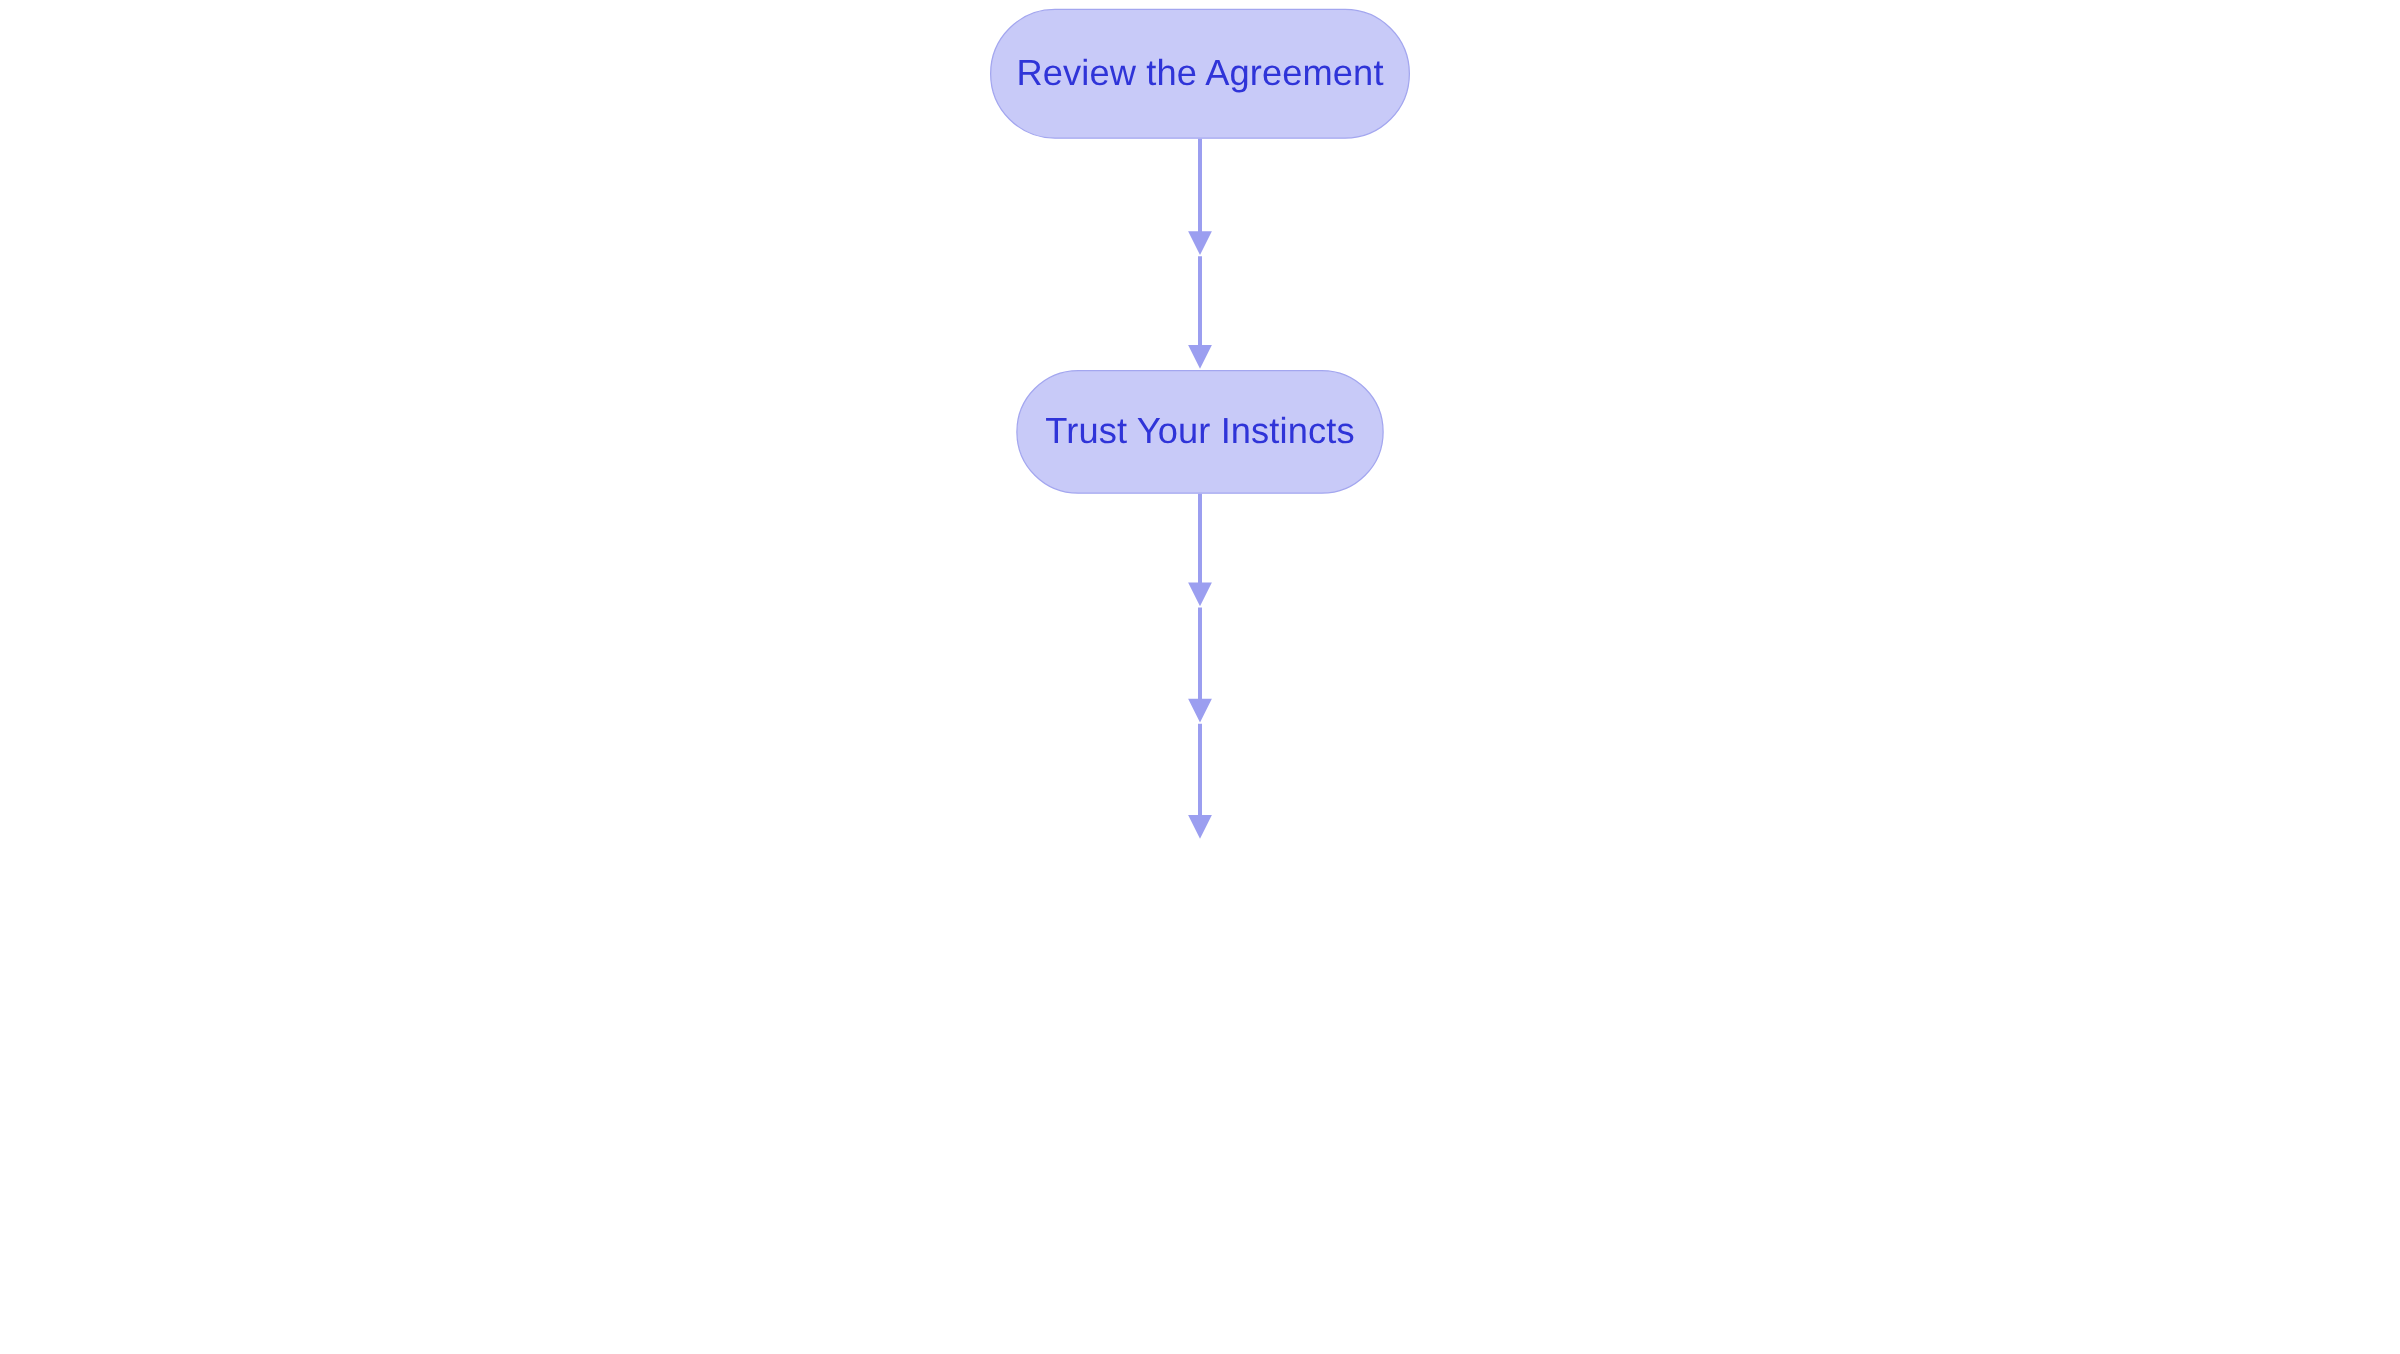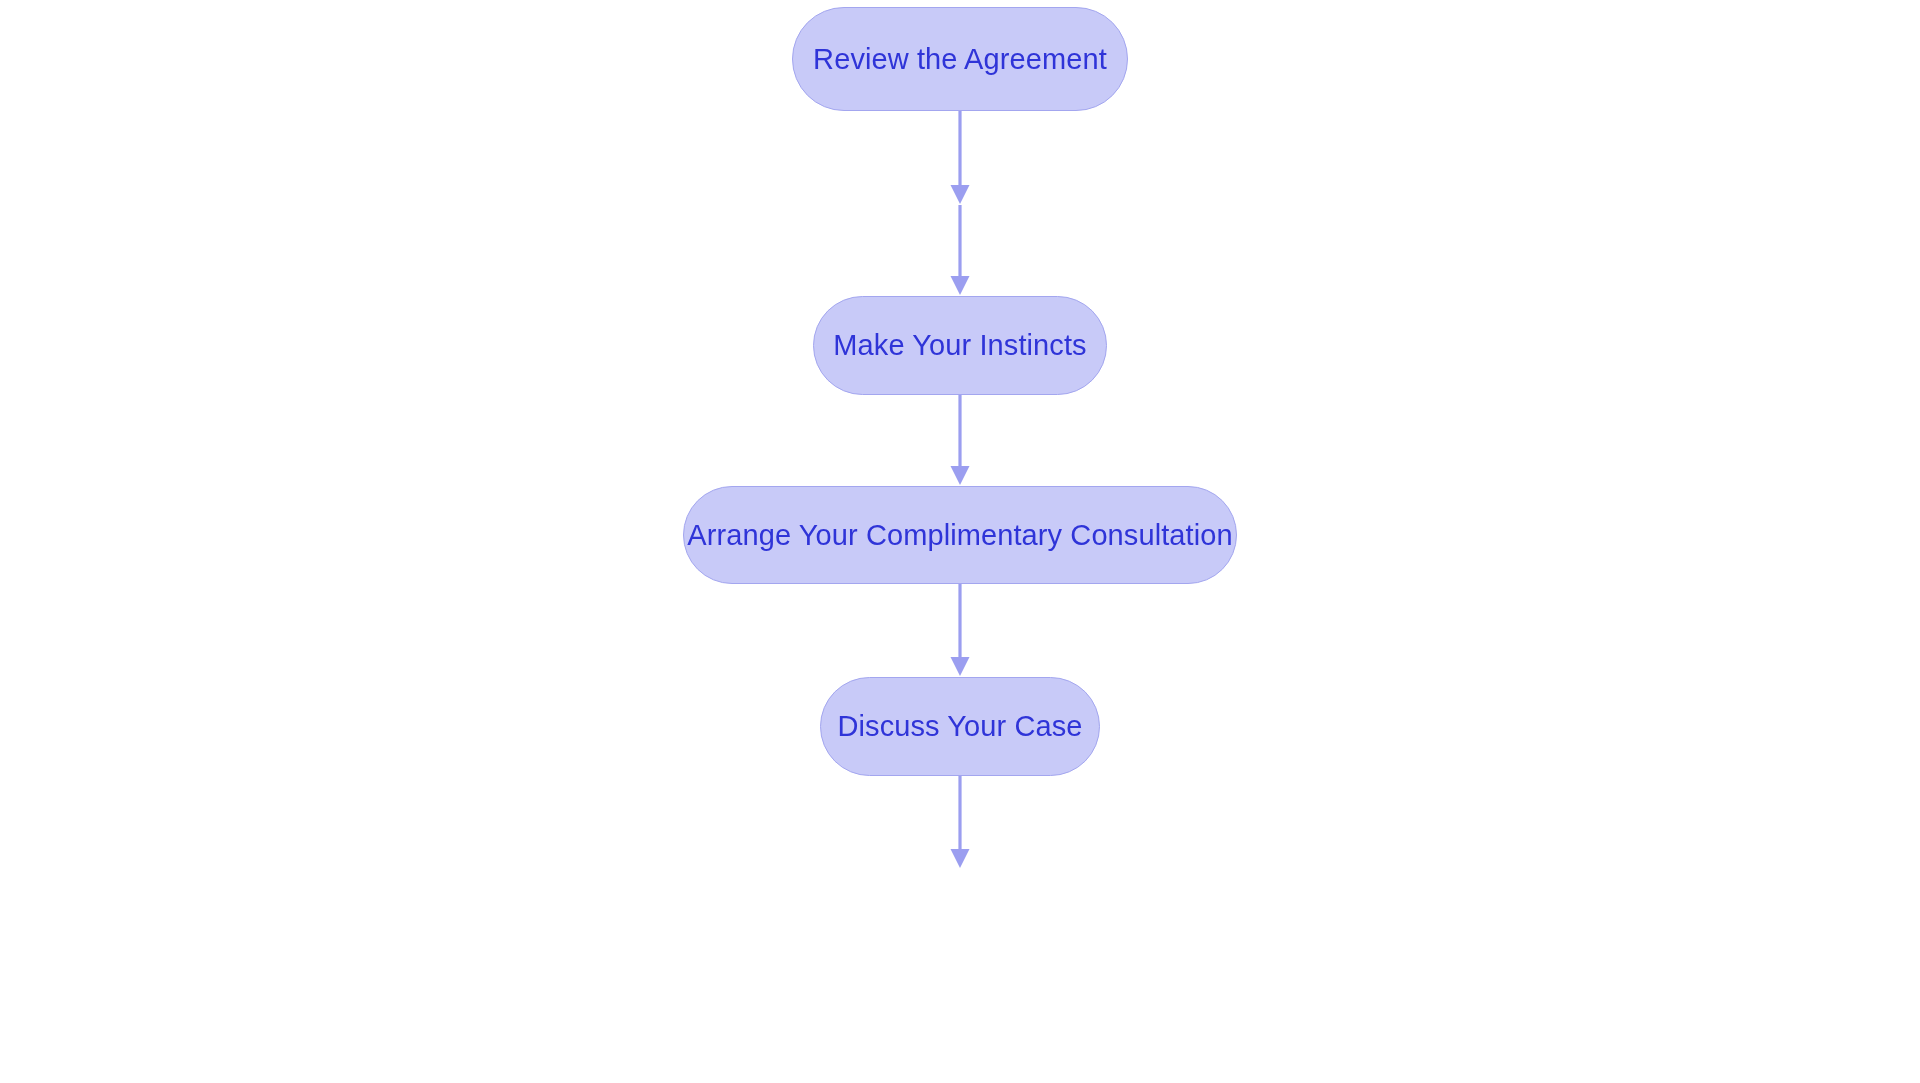--- a/index.html
+++ b/index.html
@@ -83,49 +83,39 @@
 
     <div class="connector" style="height:91px;">
       <svg width="26" height="91" viewBox="0 0 26 91" aria-hidden="true">
         <line x1="13" y1="0" x2="13" y2="73" stroke="#9b9ef0" stroke-width="3.2"></line>
         <polygon points="3.5,71 22.5,71 13,90" fill="#9b9ef0"></polygon>
       </svg>
     </div>
 
     <div class="node-row">
       <div class="node" style="width:294px;height:99px;">
-        <span>Make Your Instincts</span>
+        <span>Trust Your Instincts</span>
       </div>
     </div>
 
     <div class="connector" style="height:91px;">
       <svg width="26" height="91" viewBox="0 0 26 91" aria-hidden="true">
         <line x1="13" y1="0" x2="13" y2="73" stroke="#9b9ef0" stroke-width="3.2"></line>
         <polygon points="3.5,71 22.5,71 13,90" fill="#9b9ef0"></polygon>
       </svg>
     </div>
 
-    <div class="node-row">
-      <div class="node" style="width:554px;height:98px;">
-        <span>Arrange Your Complimentary Consultation</span>
-      </div>
-    </div>
 
     <div class="connector" style="height:93px;">
       <svg width="26" height="93" viewBox="0 0 26 93" aria-hidden="true">
         <line x1="13" y1="0" x2="13" y2="75" stroke="#9b9ef0" stroke-width="3.2"></line>
         <polygon points="3.5,73 22.5,73 13,92" fill="#9b9ef0"></polygon>
       </svg>
     </div>
 
-    <div class="node-row">
-      <div class="node" style="width:280px;height:99px;">
-        <span>Discuss Your Case</span>
-      </div>
-    </div>
 
     <div class="connector" style="height:93px;">
       <svg width="26" height="93" viewBox="0 0 26 93" aria-hidden="true">
         <line x1="13" y1="0" x2="13" y2="75" stroke="#9b9ef0" stroke-width="3.2"></line>
         <polygon points="3.5,73 22.5,73 13,92" fill="#9b9ef0"></polygon>
       </svg>
     </div>
 
 
   </div>

